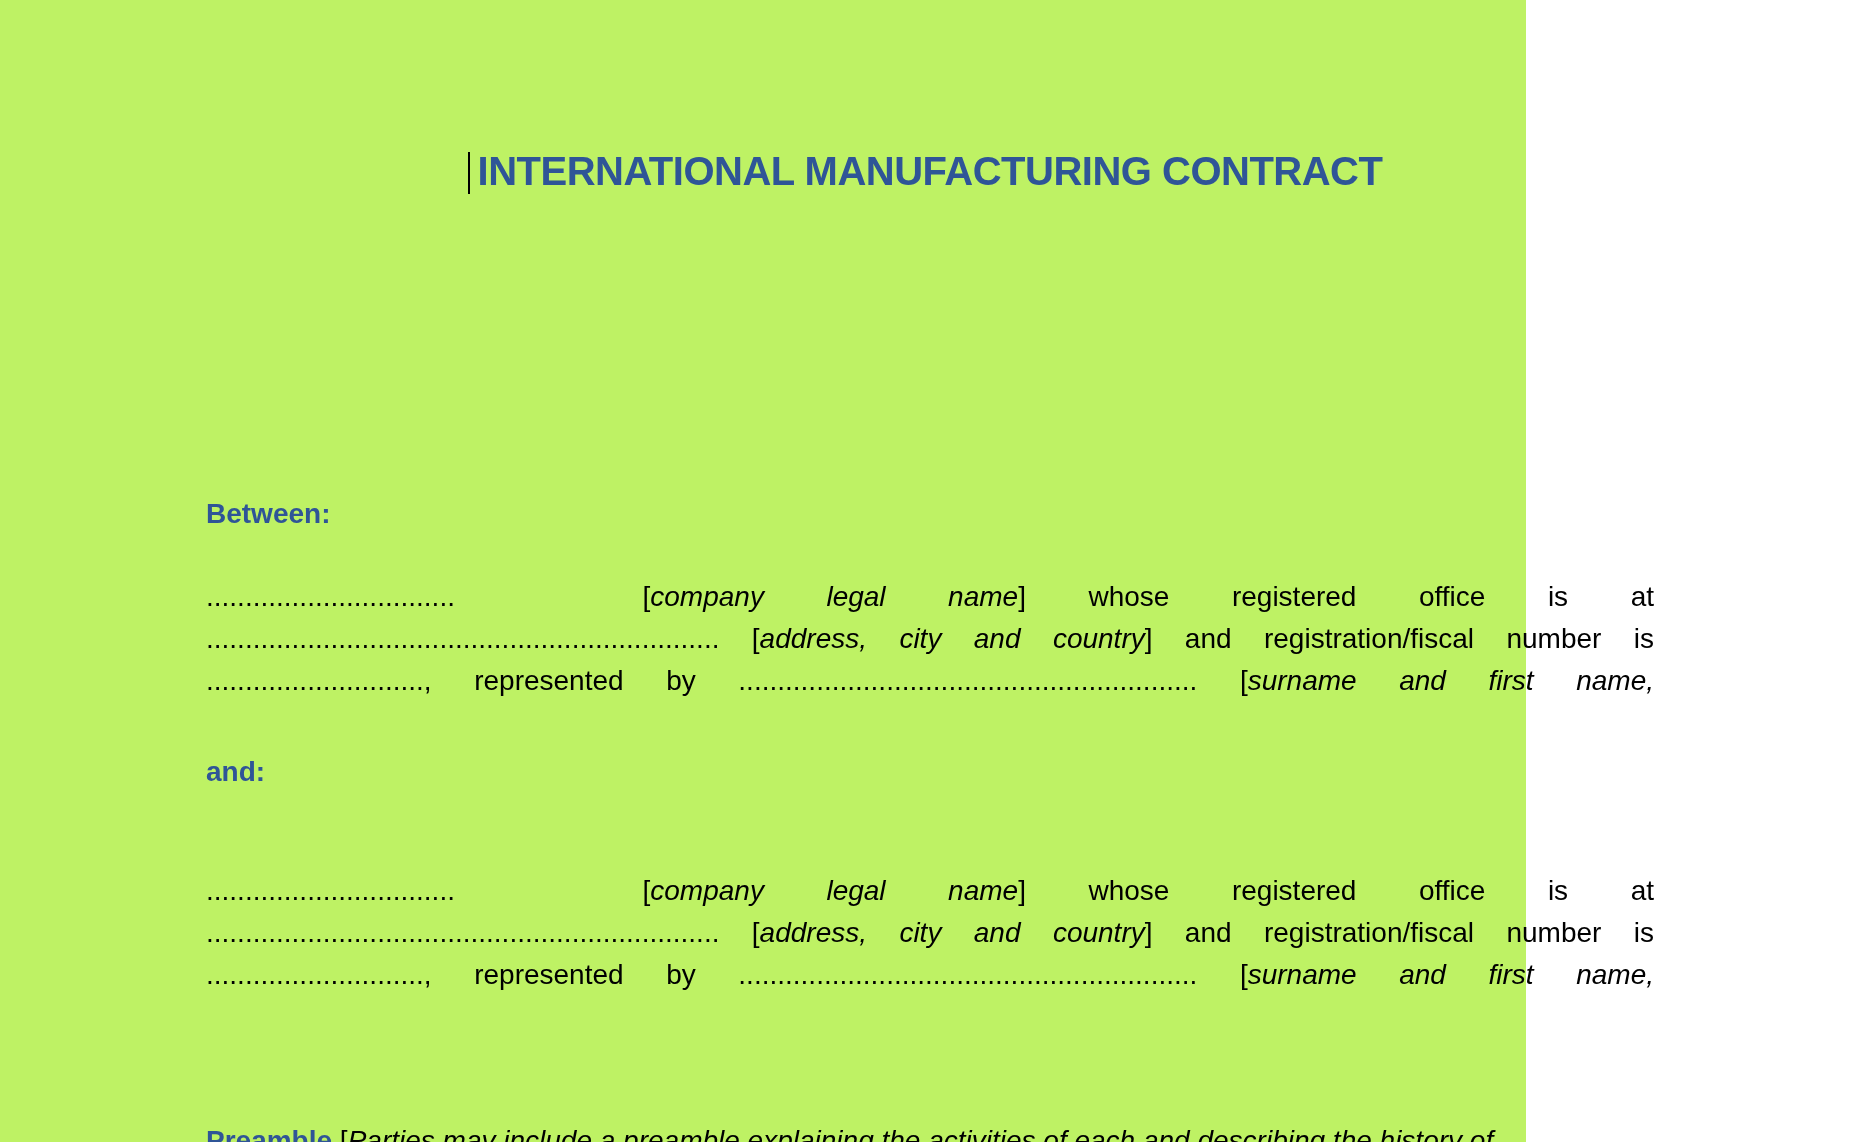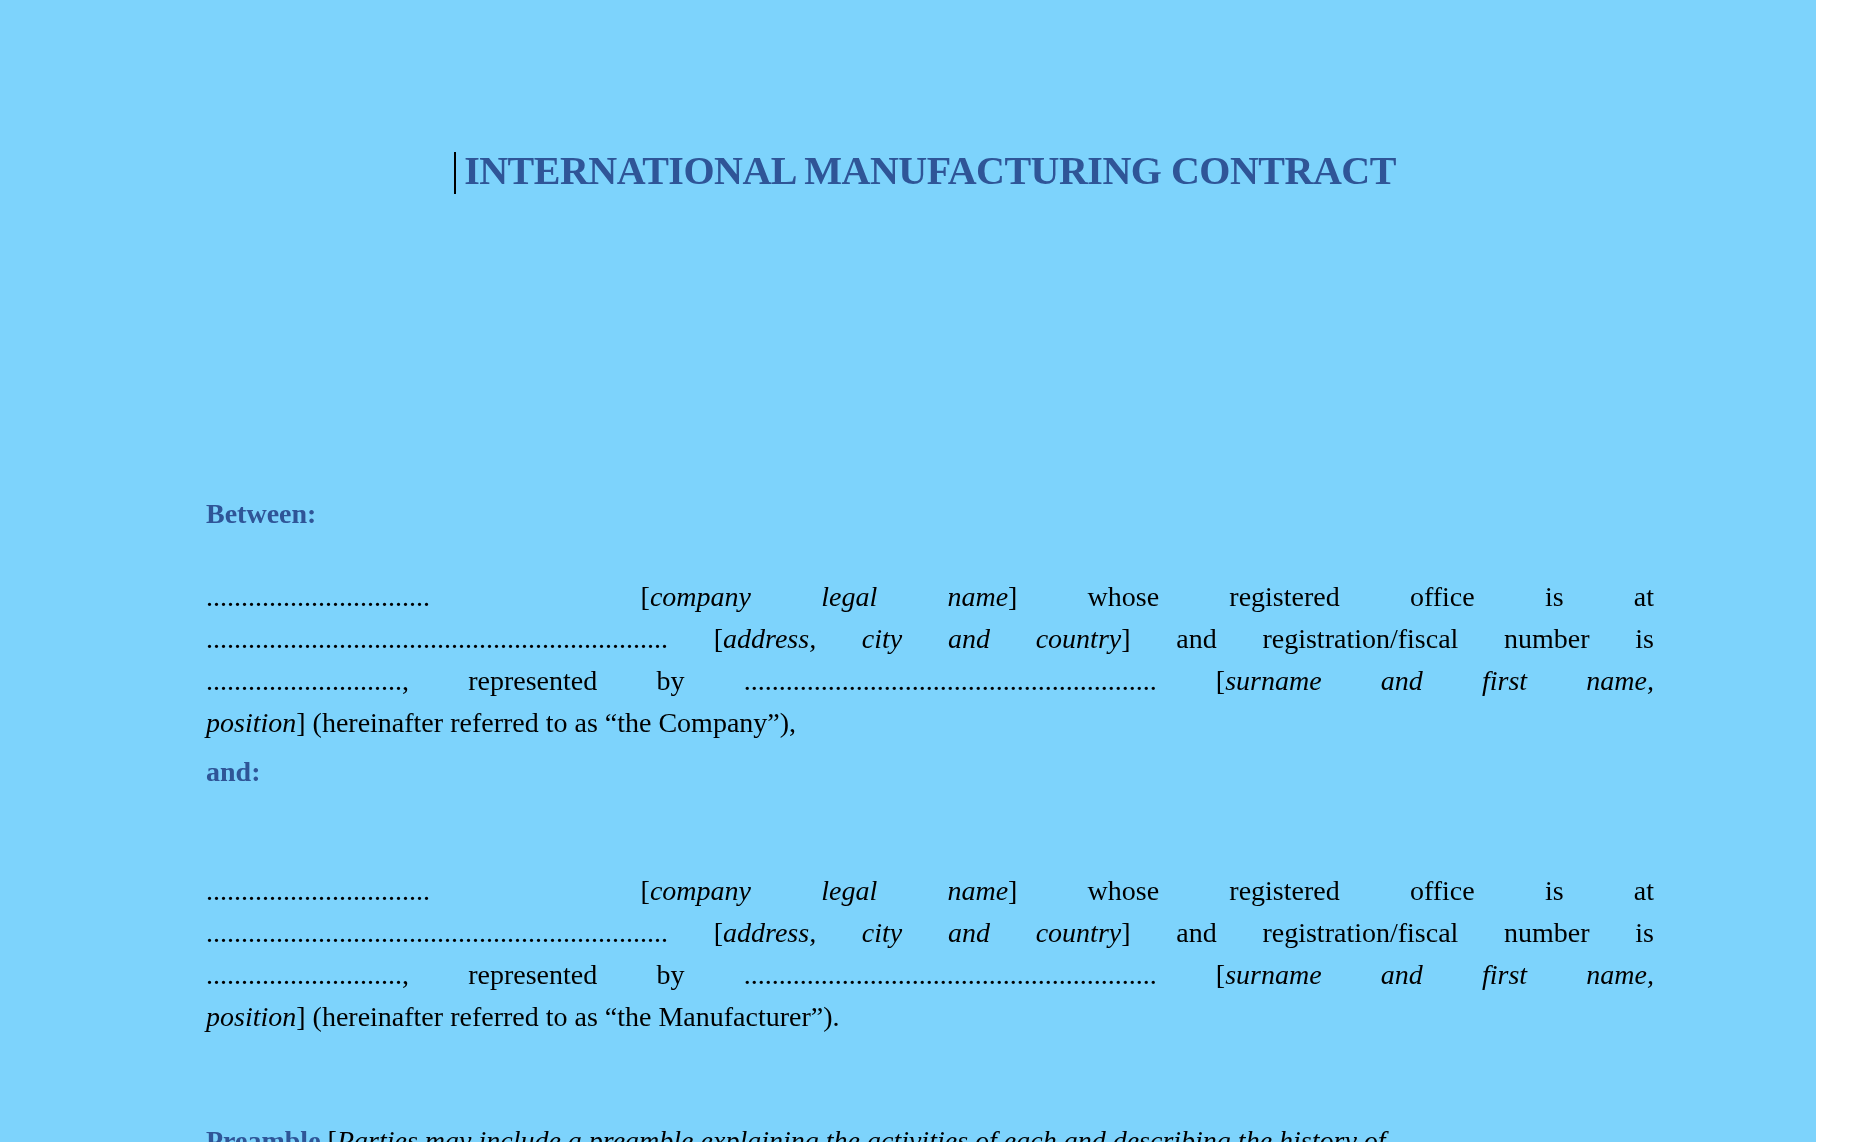--- a/index.html
+++ b/index.html
@@ -11,24 +11,23 @@
     width: 1854px;
     height: 1142px;
     overflow: hidden;
     position: relative;
     font-family: "Liberation Sans", "DejaVu Sans", sans-serif;
     color: #000000;
   }
   .page {
     position: absolute;
     left: 0; top: 0;
-    width: 1816px;
+    width: 1526px;
     height: 1142px;
-    background: #7dd3fc;
-    font-family: Liberation Serif, serif;
+    background: #bef264;
   }
   .title-wrap {
     position: absolute;
     top: 146px;
     left: 0;
     width: 1854px;
     text-align: center;
   }
   .title {
     display: inline-block;
@@ -129,41 +128,35 @@
       <span>................................</span>
       &nbsp;
       <span>[</span><span class="it">company legal name</span><span>] whose registered office is at</span>
     </div>
     <div class="ln">
       <span>..................................................................</span><span> [</span><span class="it">address, city and country</span><span>] and registration/fiscal number is</span>
     </div>
     <div class="ln">
       <span>............................,</span><span> represented by ........................................................... [</span><span class="it">surname and first name,</span>
     </div>
-    <div class="ln last">
-      <span class="it">position</span><span>] (hereinafter referred to as “the Company”),</span>
-    </div>
   </div>
 
   <div class="heading" style="top:754px;">and:</div>
 
   <div class="para" style="top:870px;">
     <div class="ln">
       <span>................................</span>
       &nbsp;
       <span>[</span><span class="it">company legal name</span><span>] whose registered office is at</span>
     </div>
     <div class="ln">
       <span>..................................................................</span><span> [</span><span class="it">address, city and country</span><span>] and registration/fiscal number is</span>
     </div>
     <div class="ln">
       <span>............................,</span><span> represented by ........................................................... [</span><span class="it">surname and first name,</span>
     </div>
-    <div class="ln last">
-      <span class="it">position</span><span>] (hereinafter referred to as “the Manufacturer”).</span>
-    </div>
   </div>
 
   <div class="preamble">
     <span class="label">Preamble</span><span> [</span><span class="it">Parties may include a preamble explaining the activities of each and describing the history of</span>
   </div>
 
 </div>
 
 </body></html>

